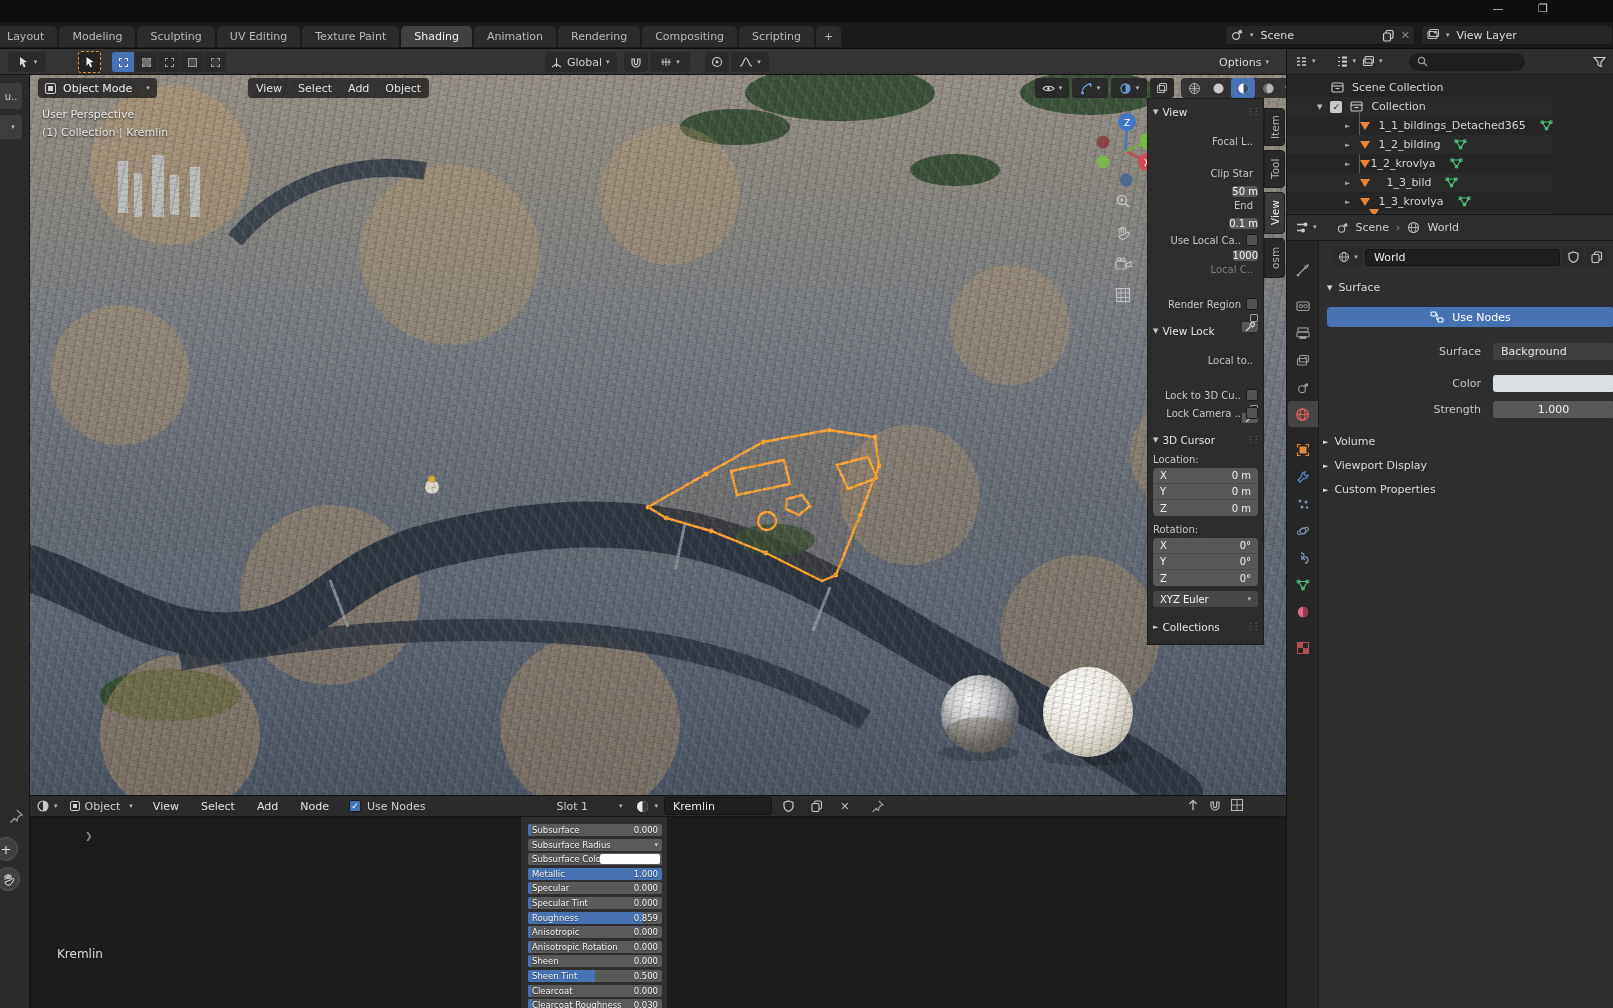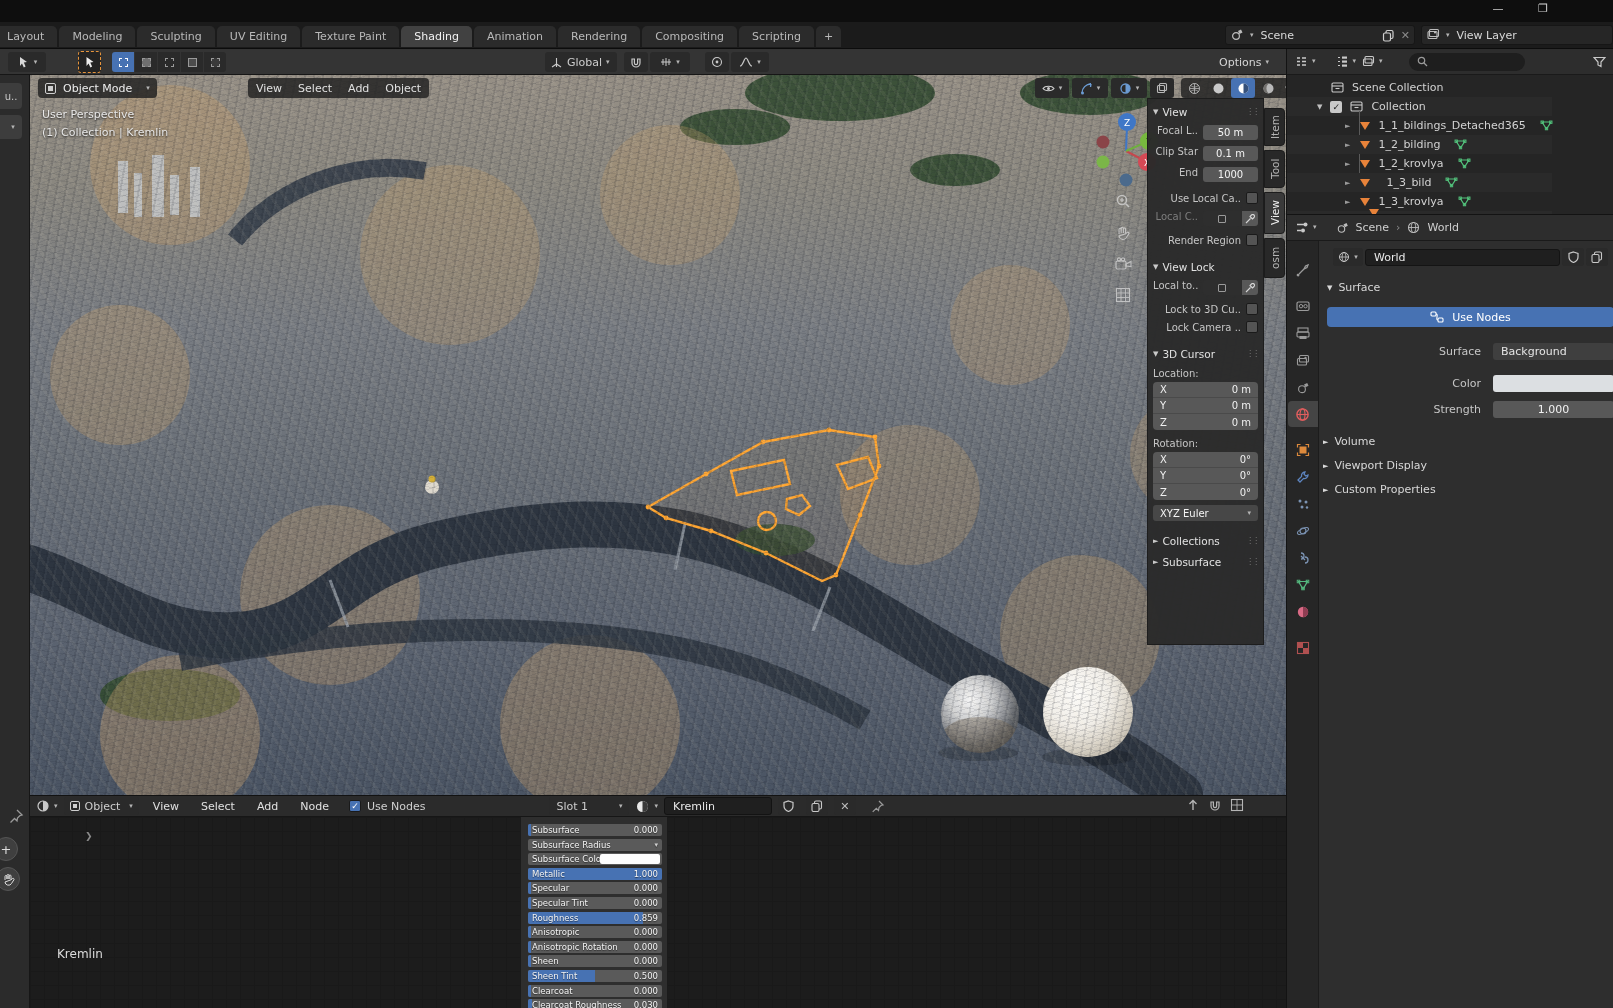--- a/index.html
+++ b/index.html
@@ -35,21 +35,21 @@
       repeating-linear-gradient(8deg, rgba(15,18,28,.09) 0 1px, transparent 1px 6px),
       repeating-linear-gradient(55deg, rgba(255,238,205,.05) 0 3px, transparent 3px 11px),
       repeating-linear-gradient(160deg, rgba(35,40,58,.10) 0 1px, transparent 1px 5px);}
   .vmenu{height:19px;padding:0 8px;display:flex;align-items:center;color:#e0e0e0;}
   .ovtext{color:#e8e8e8;text-shadow:0 1px 2px rgba(0,0,0,.8);font-size:11px;}
   
   #npanel{left:1117px;top:23px;width:117px;height:547px;background:rgba(42,42,42,.97);border:1px solid #1d1d1d;padding:4px 5px;font-size:10px;color:#c6c6c6;overflow:hidden;}
   .sechdr{display:flex;align-items:center;height:17px;color:#e2e2e2;font-size:10.5px;}
   .sechdr .tri{font-size:7px;margin-right:4px;color:#c9c9c9;}
   .sechdr .dots{margin-left:auto;}
-  .prow{display:flex;align-items:flex-start;height:16px;margin:5px 0;}
+  .prow{display:flex;align-items:flex-end;height:16px;margin:16px 0;flex-direction:column;}
   .plabel{flex:0 0 50px;text-align:right;padding-right:5px;color:#c4c4c4;white-space:nowrap;overflow:hidden;}
   .pfield{flex:1;height:15px;background:#585858;border-radius:3px;color:#f4f4f4;display:flex;align-items:center;justify-content:center;}
   .cbrow{display:flex;align-items:center;justify-content:flex-end;height:16px;margin:2px 0;gap:5px;}
   .stack{background:#585858;border-radius:4px;overflow:hidden;margin:1px 0;}
   .stackrow{display:flex;align-items:center;height:16px;border-bottom:1px solid #4a4a4a;padding:0 7px;color:#f0f0f0;}
   .stackrow:last-child{border-bottom:none;}
   .minifield{height:15px;background:#2e2e2e;border-radius:3px 0 0 3px;flex:1;display:flex;align-items:center;justify-content:center;}
   .dropbtn{height:15px;width:16px;background:#585858;border-radius:0 3px 3px 0;display:flex;align-items:center;justify-content:center;margin-left:1px;}
   .vtab{position:absolute;left:1234px;width:21px;background:#282828;color:#b5b5b5;border-radius:4px 0 0 4px;writing-mode:vertical-rl;transform:rotate(180deg);display:flex;align-items:center;justify-content:center;font-size:10.5px;border:1px solid #1c1c1c;}
   .vtab.active{background:#3a3a3a;color:#ededed;}
@@ -783,21 +783,21 @@
             <path d="M2 2 h9 L6.5 9z" fill="none" stroke="#53c27c" stroke-width="1.2"></path>
             <rect x="1" y="1" width="2.4" height="2.4" fill="none" stroke="#53c27c" stroke-width=".9"></rect>
             <rect x="9.6" y="1" width="2.4" height="2.4" fill="none" stroke="#53c27c" stroke-width=".9"></rect>
             <rect x="5.3" y="7.4" width="2.4" height="2.4" fill="none" stroke="#53c27c" stroke-width=".9"></rect>
           </svg>
         </span>
     </div>
     <div class="orow" style="top:105px;">
       <span style="margin-left:58px;font-size:7px;color:#9a9a9a;">►</span>
       <span class="tri-or" style="margin-left:10px;"></span>
-      <span style="margin-left:8px;">1_2_krovlya</span>
+      <span style="">1_2_krovlya</span>
       <span style="margin-left:14px;">
           <svg width="13" height="11" viewBox="0 0 13 11">
             <path d="M2 2 h9 L6.5 9z" fill="none" stroke="#53c27c" stroke-width="1.2"></path>
             <rect x="1" y="1" width="2.4" height="2.4" fill="none" stroke="#53c27c" stroke-width=".9"></rect>
             <rect x="9.6" y="1" width="2.4" height="2.4" fill="none" stroke="#53c27c" stroke-width=".9"></rect>
             <rect x="5.3" y="7.4" width="2.4" height="2.4" fill="none" stroke="#53c27c" stroke-width=".9"></rect>
           </svg>
         </span>
     </div>
     <div class="orow alt" style="top:124px;">

